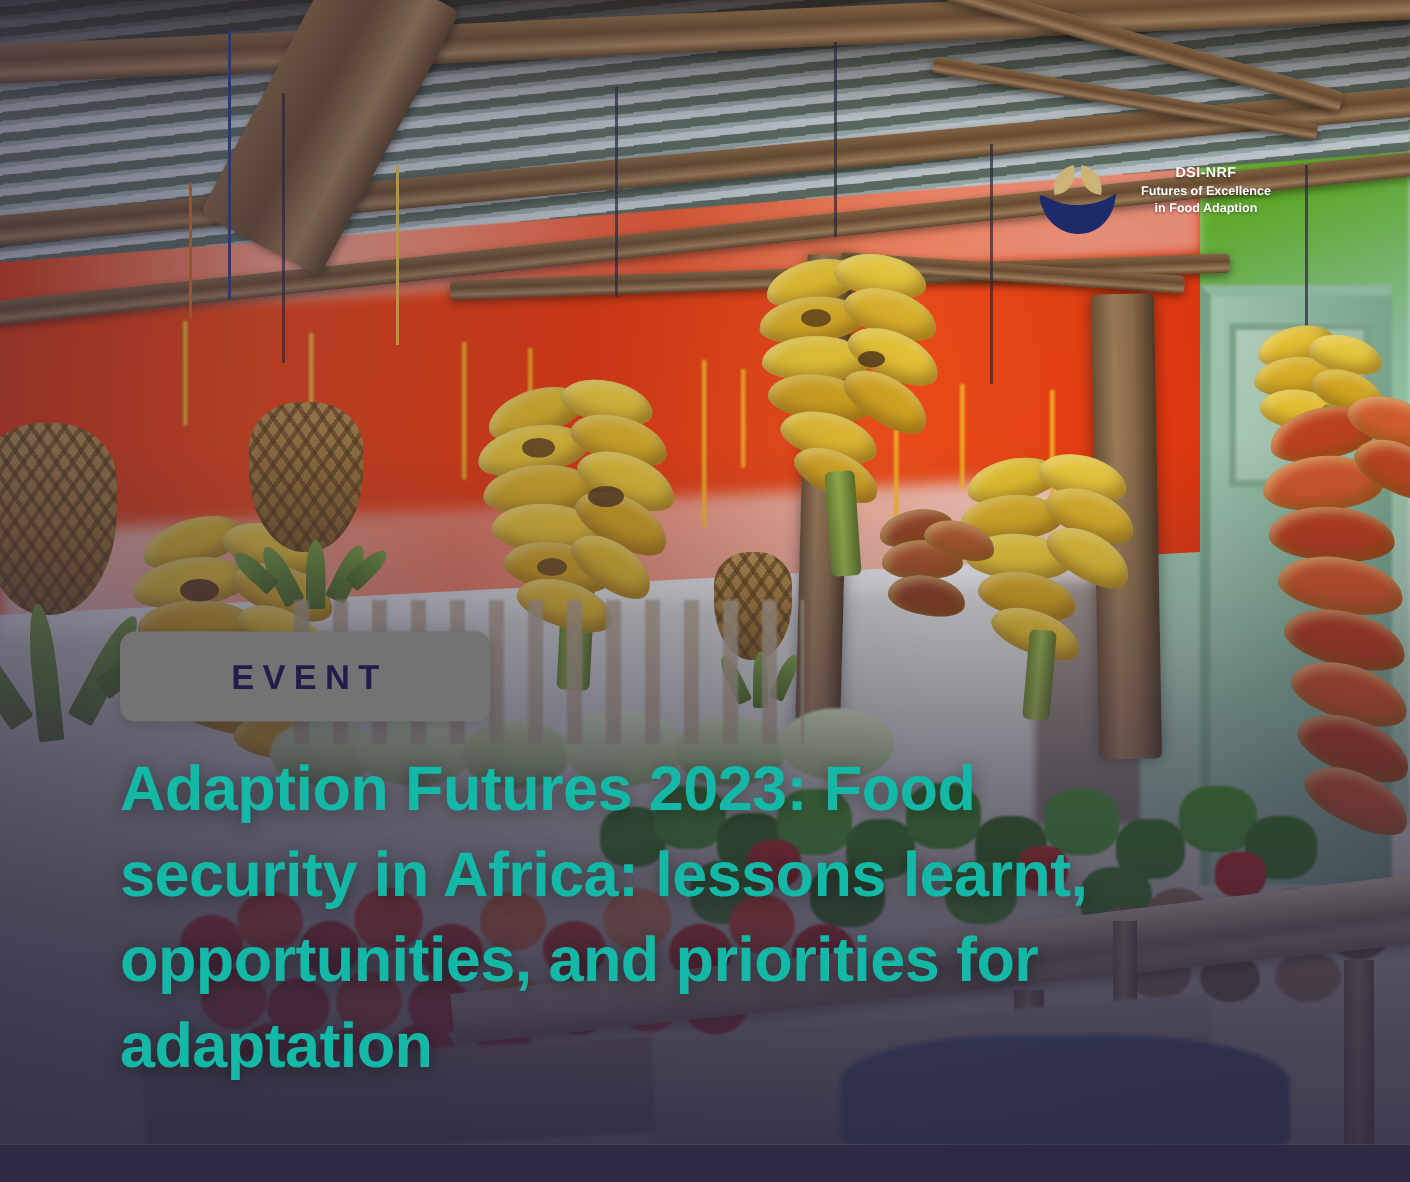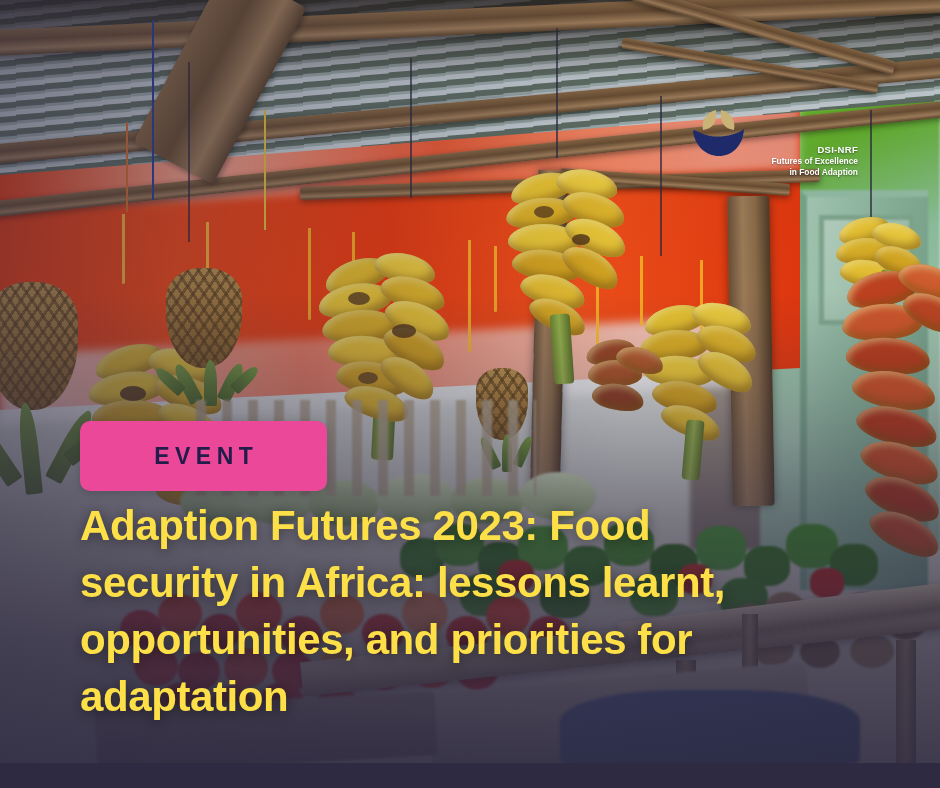--- a/index.html
+++ b/index.html
@@ -195,53 +195,52 @@
 
   
   .logo {
     position:absolute; right:82px; top:104px;
     width:168px; height:62px;
   }
   .logo-mark { position:absolute; left:0; top:0; width:58px; height:56px; }
   .logo-text {
     position:absolute; left:60px; top:6px; width:108px;
     color:#ffffff;
-    text-align:right;
+    text-align:center;
     line-height:1.28;
     text-shadow:0 1px 2px rgba(0,0,0,.45);
-    margin-top:34px;
   }
   .logo-line1 { font-size:9.5px; font-weight:700; letter-spacing:.3px; }
   .logo-line2 { font-size:8.4px; font-weight:600; }
   .logo-line3 { font-size:8.4px; font-weight:600; }
 
   
   .badge {
     position:absolute;
     left:80px; top:421px;
-    width:247px; height:70px;
-    background:#ec4899;
+    width:247px; height:60px;
+    background:#737373;
     border-radius:10px;
     display:flex; align-items:center; justify-content:center;
     box-shadow:0 2px 10px rgba(0,0,0,.18);
   }
   .badge-label {
     color:#221c4a;
     font-size:23px;
     font-weight:700;
     letter-spacing:5.5px;
     text-indent:5.5px;
   }
 
   
   .title {
     position:absolute;
     left:80px; top:497px;
     width:680px;
-    color:#fde047;
+    color:#14b8a6;
     font-size:42px;
     font-weight:700;
     line-height:57px;
     letter-spacing:-0.4px;
     text-shadow:0 2px 12px rgba(0,0,0,.42);
   }
 
   
   .bottombar {
     position:absolute; left:0; right:0; bottom:0;

